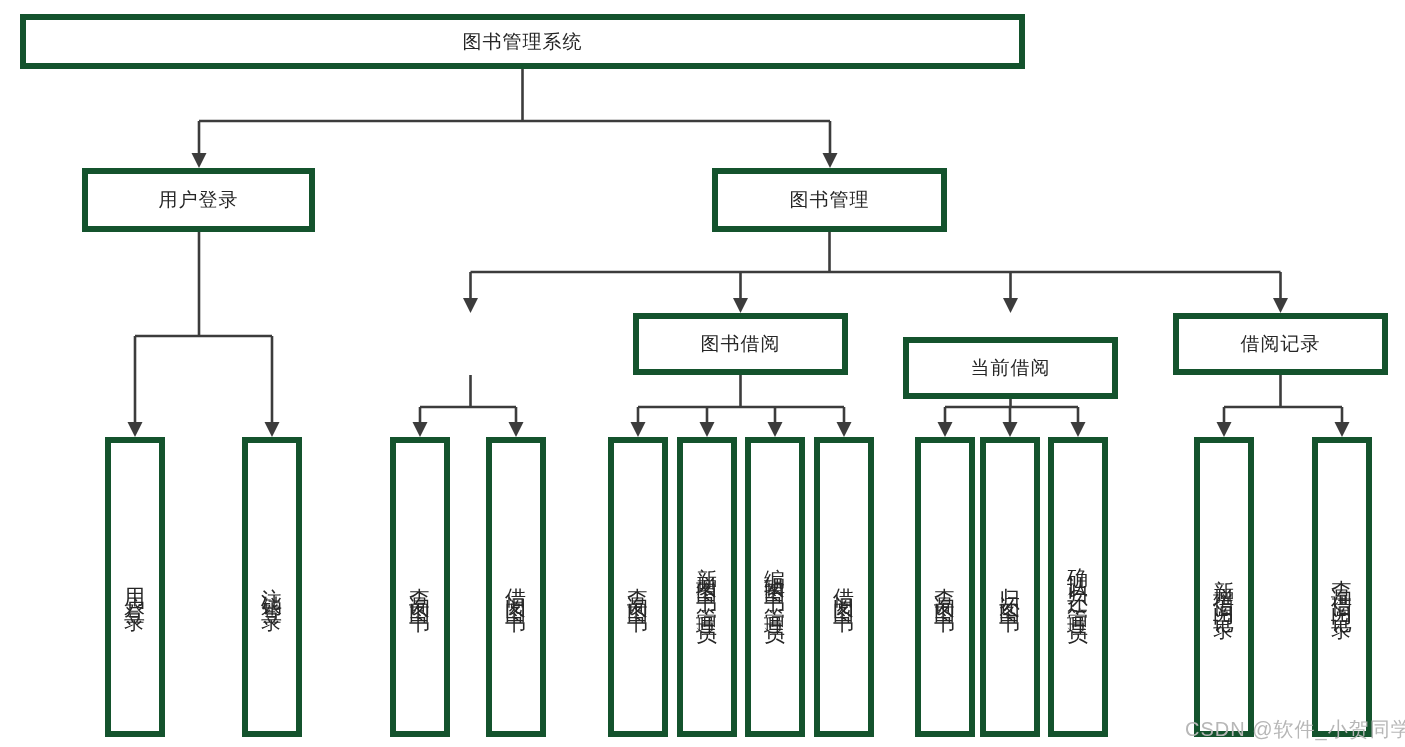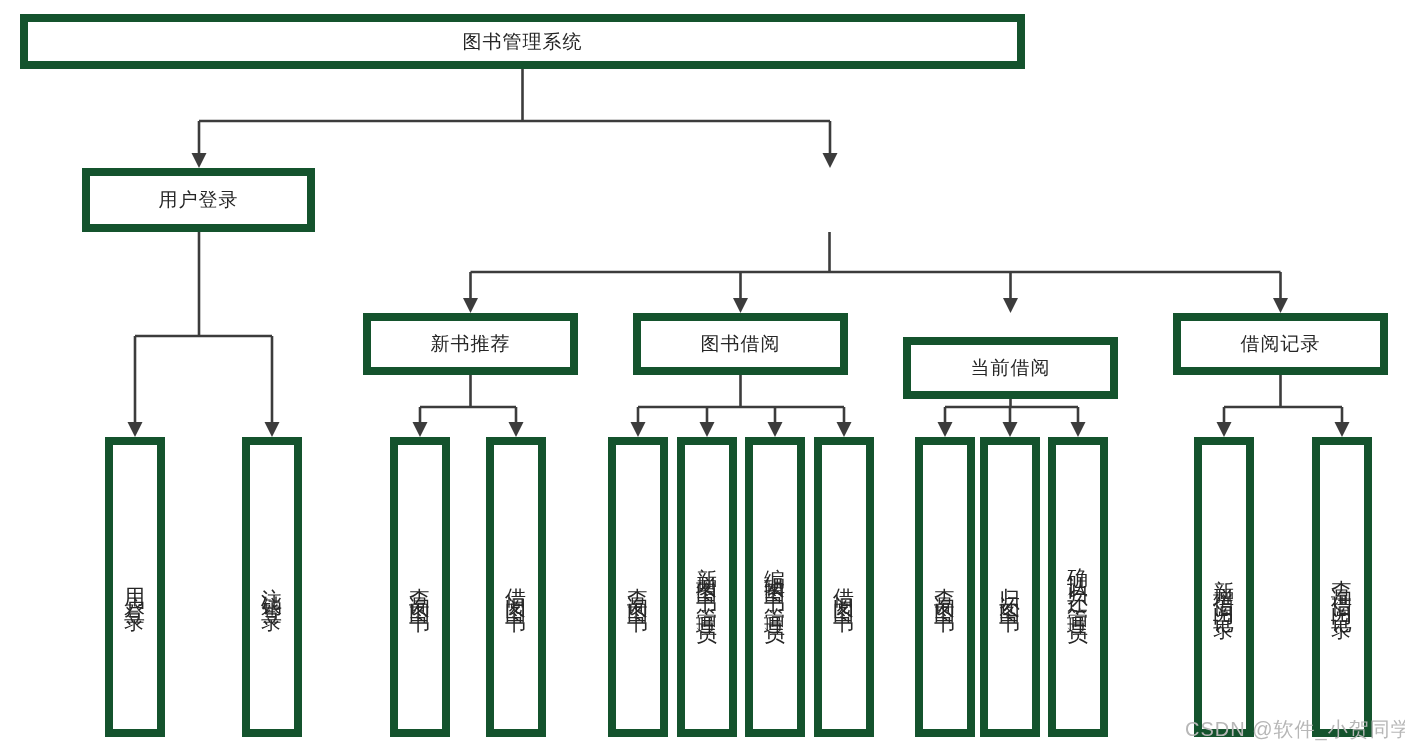--- a/index.html
+++ b/index.html
@@ -19,21 +19,21 @@
   }
   #wires {
     position: absolute;
     left: 0; top: 0;
     width: 1405px; height: 747px;
     pointer-events: none;
   }
   .node {
     position: absolute;
     box-sizing: border-box;
-    border: 8px solid #14532d;
+    border: 6px solid #14532d;
     background: #ffffff;
     display: flex;
     align-items: center;
     justify-content: center;
     color: #262626;
     z-index: 2;
   }
   .h-node { font-size: 19px; letter-spacing: 1px; }
   .leaf {
     font-size: 21px;
@@ -137,24 +137,24 @@
     <polygon class="arrowhead" points="1334.5,422 1349.5,422 1342,437"></polygon>
   </svg>
 
   <div class="node h-node" id="root">
     <span>图书管理系统</span>
   </div>
 
   <div class="node h-node" id="l2-a">
     <span>用户登录</span>
   </div>
-
-  <div class="node h-node l3" id="l3-1">
-    <span>新书推荐</span>
-  </div>
+  <div class="node h-node" id="l2-b">
+    <span>图书管理</span>
+  </div>
+
   <div class="node h-node l3" id="l3-2">
     <span>图书借阅</span>
   </div>
   <div class="node h-node l3" id="l3-3">
     <span>当前借阅</span>
   </div>
   <div class="node h-node l3" id="l3-4">
     <span>借阅记录</span>
   </div>
 

